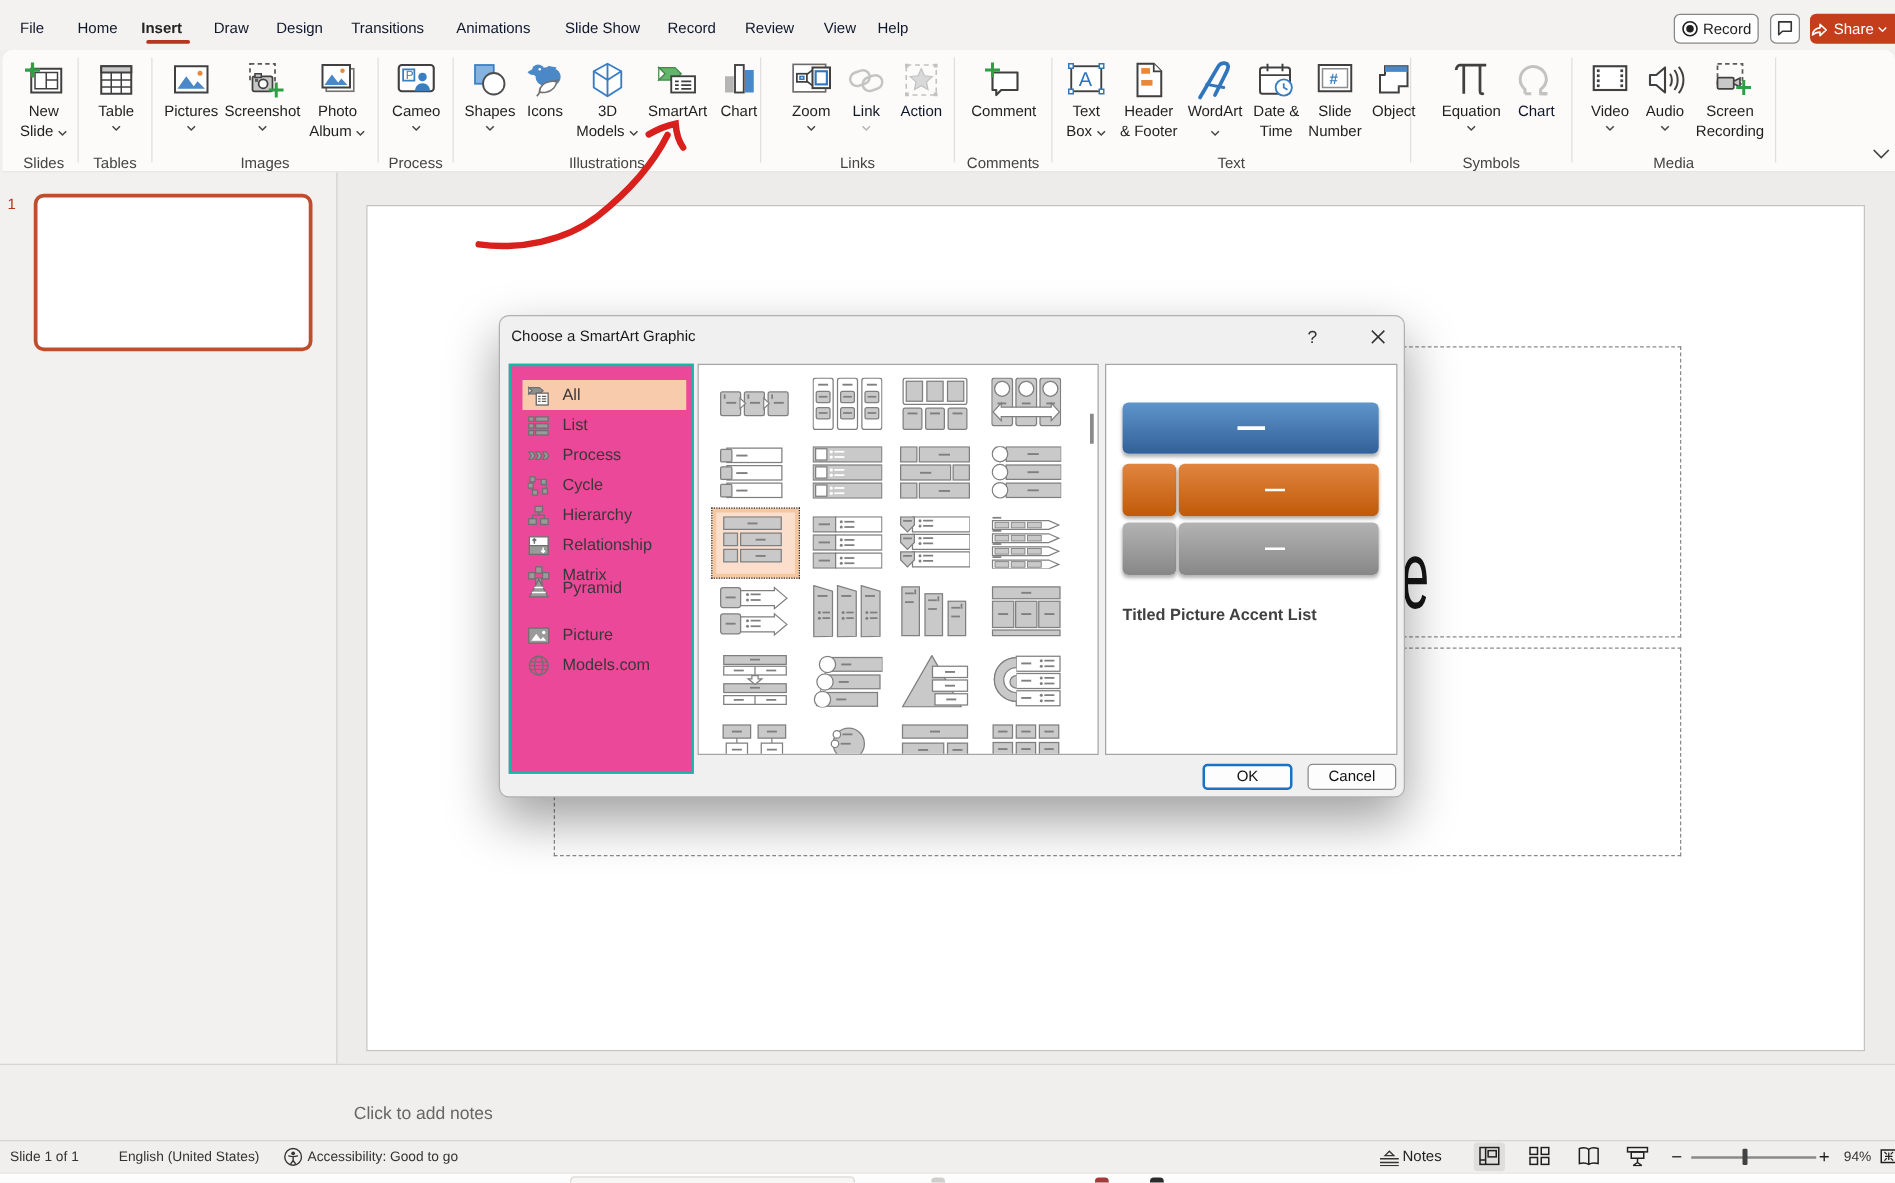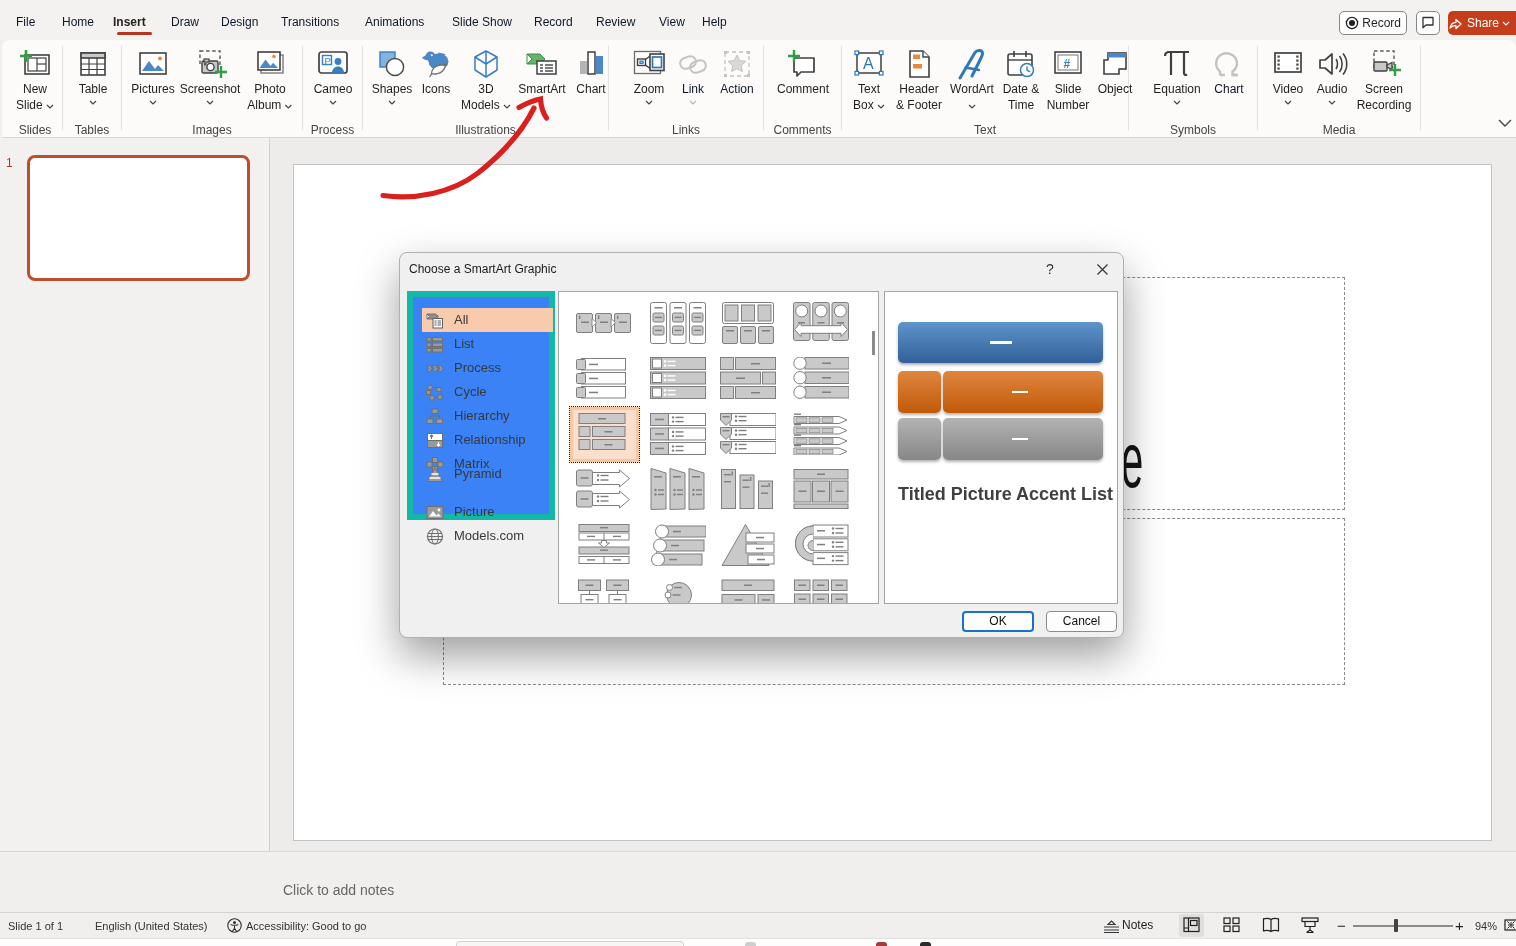--- a/index.html
+++ b/index.html
@@ -30,29 +30,29 @@
 
 #notes { left:0; top:851px; width:1516px; height:61px; background:#f0efed; border-top:1px solid #d8d6d4; }
 #notes-text { left:283px; top:30px; font-size:14px; color:#666; }
 #statusbar { left:0; top:912px; width:1516px; height:26px; background:#f0efee; border-top:1px solid #d5d3d1; font-size:11px; color:#333;padding-left:31px; }
 #taskbar { left:0; top:938px; width:1516px; height:8px; background:#fdfdfd; border-top:1px solid #e4e2e0; }
 
 #dialog { left:399px; top:252px; width:725px; height:386px; background:#f0f0f0; border:1px solid #b0b0b0; border-radius:8px; box-shadow:0 18px 42px rgba(0,0,0,0.38); }
 #dlg-title { left:9px; top:9px; font-size:12px; color:#1a1a1a; }
 #dlg-help { left:646px; top:8px; font-size:14px; color:#333; }
 
-#dlg-cats { left:7px; top:38px; width:148px; height:229px; background:#3b82f6; border:6px solid #14b8a6; }
+#dlg-cats { left:7px; top:38px; width:148px; height:328px; background:#ec4899; border:2px solid #14b8a6; }
 .cat { position:absolute; left:9px; width:131px; height:24px; font-size:13px; color:#383838; }
 .cat .ci { position:absolute; left:4px; top:4px; }
 .cat .ct { position:absolute; left:32px; top:4px; }
 #cat-all { background:#f8cbad; }
 #dlg-grid { left:158px; top:38px; width:321px; height:313px; background:#fff; border:1px solid #a5a5a5; overflow:hidden; }
 #dlg-scroll { position:absolute; right:3px; top:39px; width:3px; height:24px; background:#8a8a8a; }
 #dlg-preview { left:484px; top:38px; width:234px; height:313px; background:#fff; border:1px solid #a5a5a5; }
-#pv-title { left:13px; top:192px; font-size:18px; font-weight:bold; color:#404040; }
+#pv-title { left:13px; top:192px; font-size:13px; font-weight:bold; color:#404040; }
 #pv-desc { left:1px; top:210px; width:229px; height:99px; border:1px solid #a5a5a5; background:#fff; font-size:11.4px; line-height:13.4px; color:#494949; padding:3px 0 0 9px; white-space:nowrap; overflow:hidden; }
 .pvshape { position:absolute; border-radius:5px; box-shadow:0 2px 3px rgba(0,0,0,0.3); }
 #btn-ok { left:562px; top:358px; width:72px; height:21px; background:#fdfdfd; border:2px solid #1a72c4; border-radius:4px; font-size:12px; color:#111; text-align:center; line-height:17px; }
 #btn-cancel { left:646px; top:358px; width:71px; height:21px; background:#fdfdfd; border:1px solid #8b8b8b; border-radius:4px; font-size:12px; color:#111; text-align:center; line-height:19px; }
 .cell { position:absolute; width:56px; height:42px; }
 #selcell { left:10px; top:114px; width:71px; height:57px; background:#fbdfcc; border:1px dotted #222; box-shadow:inset 0 0 0 3px #f6c69f; }
 .rbtn { position:absolute; text-align:center; }
 .rbtn .lbl { position:absolute; top:42px; left:50%; transform:translateX(-50%); font-size:12px; line-height:15.5px; color:#1f1f1f; white-space:nowrap; }
 .rbtn.dis .lbl { color:#0f172a; }
 .rbtn svg.icon { position:absolute; top:8px; left:50%; transform:translateX(-50%); }

